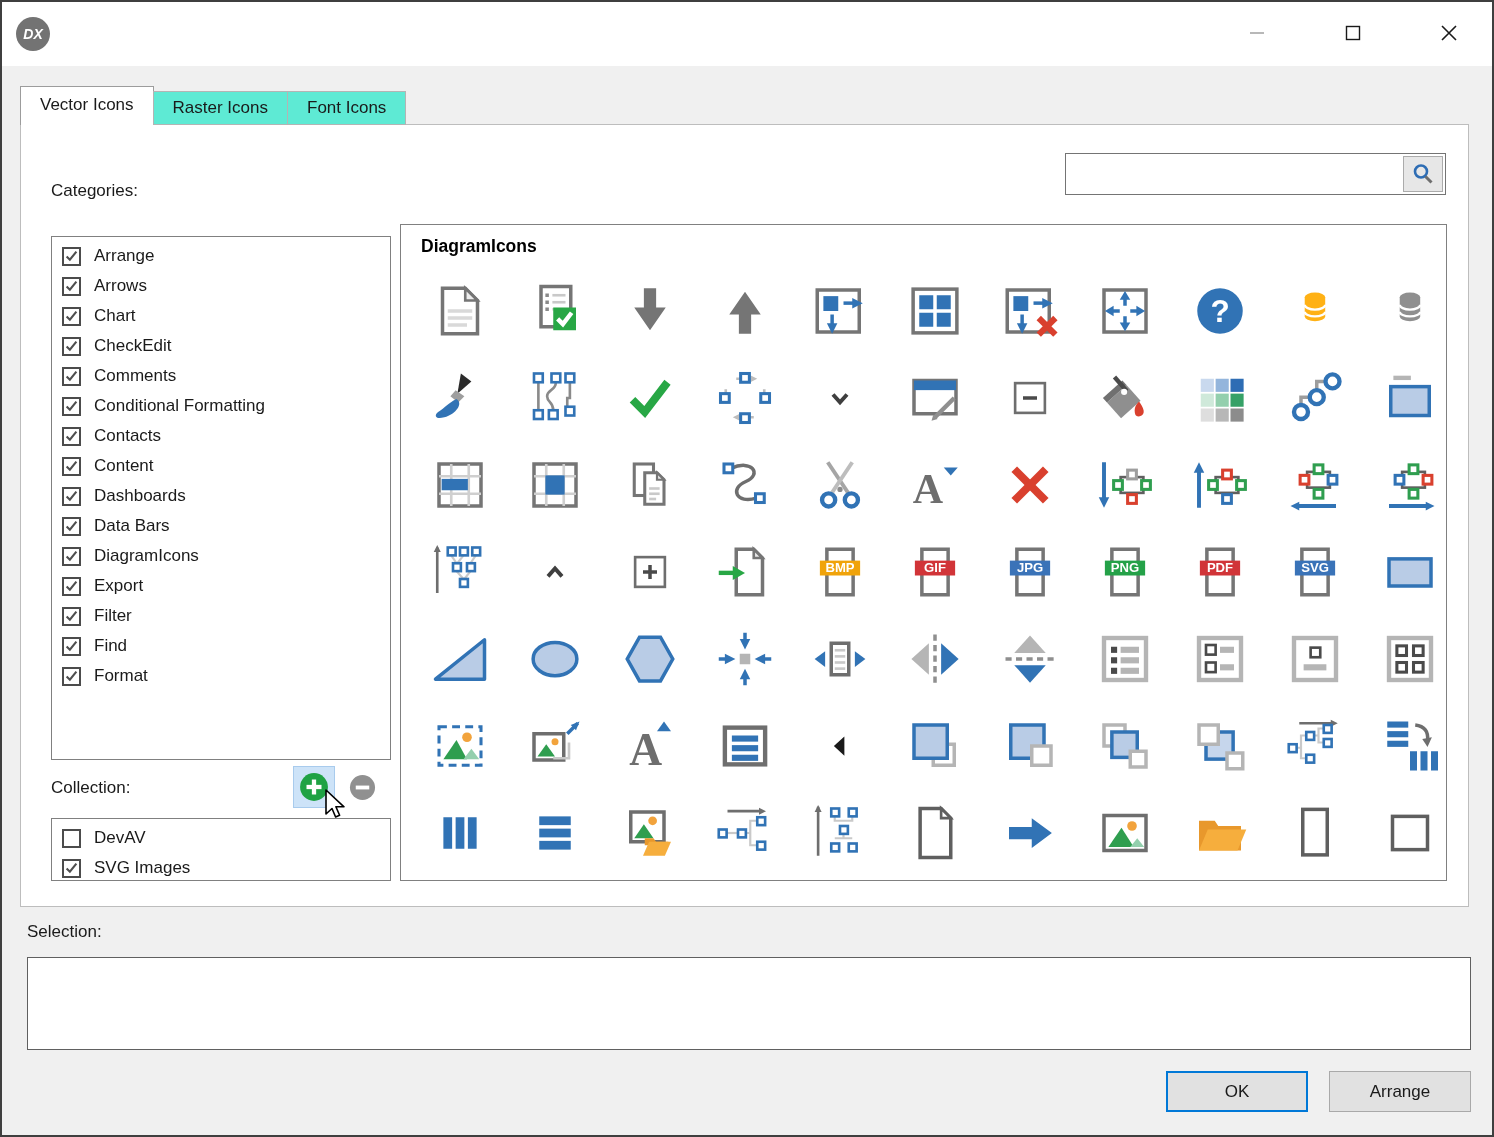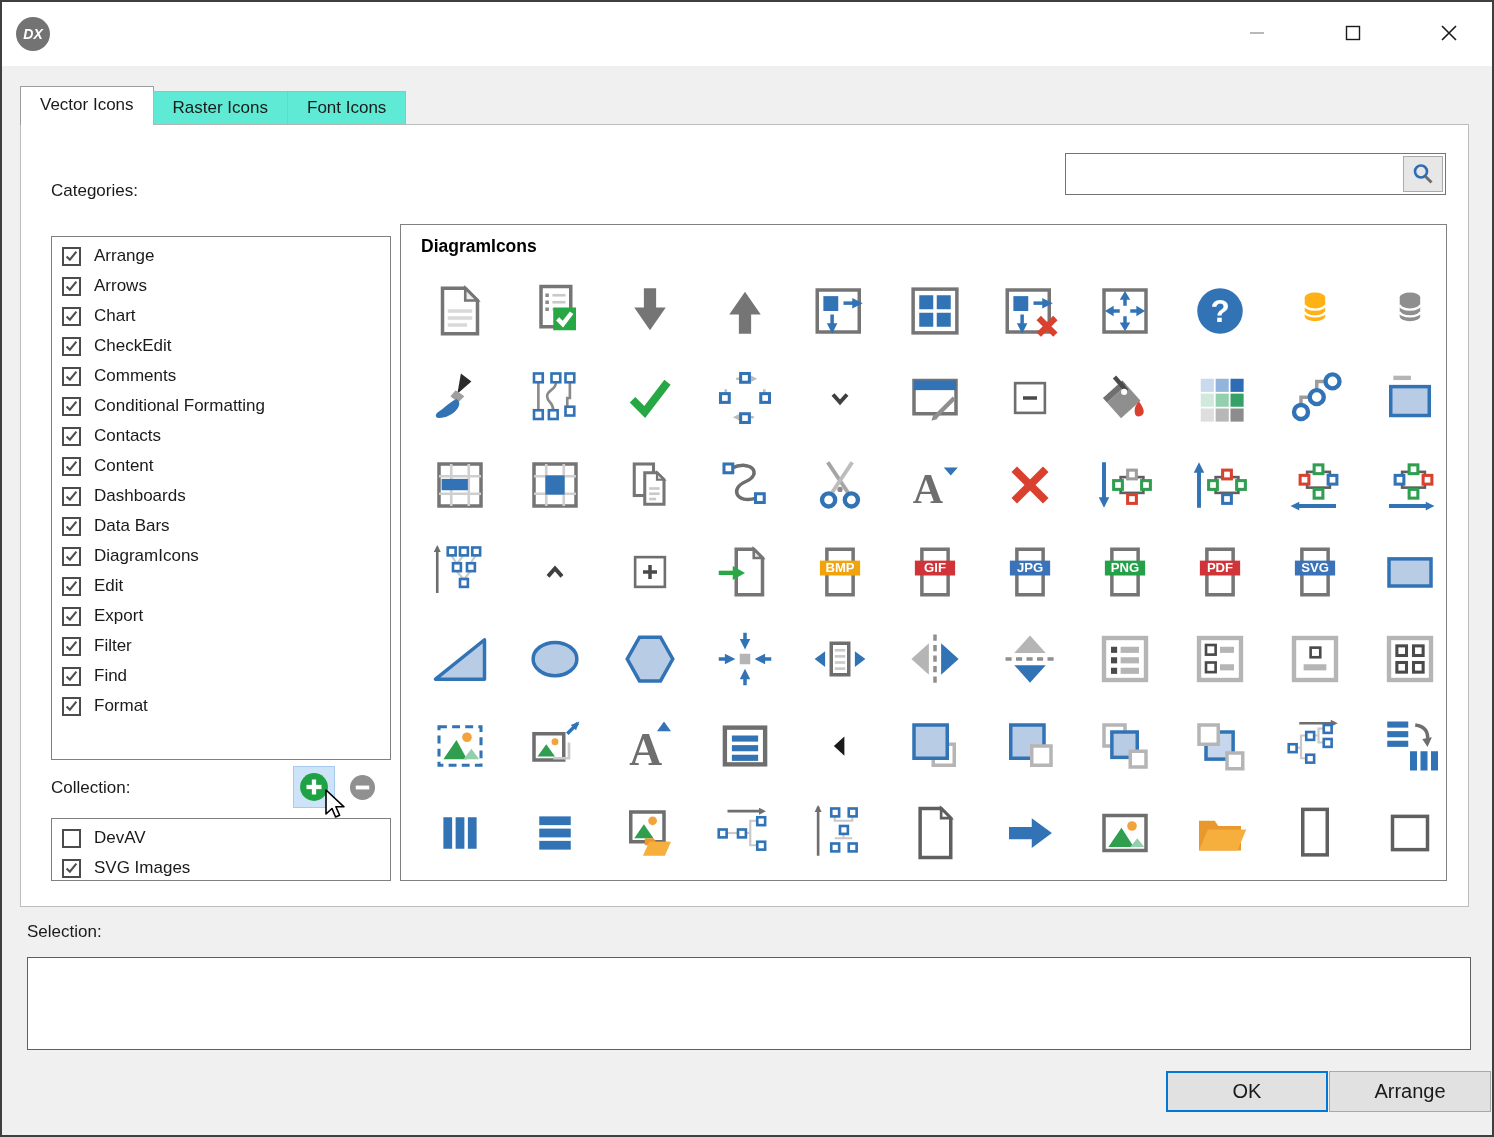--- a/index.html
+++ b/index.html
@@ -43,21 +43,21 @@
     align-items:center;justify-content:center;}
   .panel{position:absolute;left:379px;top:99px;width:1047px;height:657px;box-sizing:border-box;
     border:1px solid #808080;background:#fff;}
   .group-title{position:absolute;left:20px;top:11px;font-size:17.5px;font-weight:bold;color:#000;}
   .grid{position:absolute;left:11px;top:42px;width:1045px;display:grid;
     grid-template-columns:repeat(11,95px);grid-auto-rows:87px;justify-items:center;align-items:center;}
   .cell{width:64px;height:64px;display:flex;align-items:center;justify-content:center;}
   .sel-label{position:absolute;left:25px;top:920px;font-size:17px;}
   .sel-box{position:absolute;left:25px;top:955px;width:1444px;height:93px;box-sizing:border-box;
     background:#fff;border:1px solid #606060;}
-  .btn{position:absolute;top:1069px;width:162px;height:41px;font-size:20px;
+  .btn{position:absolute;top:1069px;width:142px;height:41px;font-size:17px;
     font-family:"Liberation Sans",sans-serif;background:#e1e1e1;color:#1a1a1a;}
   .btn.ok{left:1164px;border:2px solid #0078d7;}
   .btn.cancel{left:1327px;border:1px solid #a9a9a9;}
   .cursor{position:absolute;left:316px;top:786px;z-index:9;pointer-events:none;}
 </style>
 </head>
 <body>
 
 <div class="win">
 
@@ -191,28 +191,20 @@
             </svg>
           </span>
           <span>DiagramIcons</span>
         </div>
         <div class="lrow">
           <span class="cb">
             <svg width="13" height="13" viewBox="0 0 16 16">
               <polyline points="2,8 6,12 14,2" fill="none" stroke="#4f4f4f" stroke-width="2.6"></polyline>
             </svg>
           </span>
-          <span>Edit</span>
-        </div>
-        <div class="lrow">
-          <span class="cb">
-            <svg width="13" height="13" viewBox="0 0 16 16">
-              <polyline points="2,8 6,12 14,2" fill="none" stroke="#4f4f4f" stroke-width="2.6"></polyline>
-            </svg>
-          </span>
           <span>Export</span>
         </div>
         <div class="lrow">
           <span class="cb">
             <svg width="13" height="13" viewBox="0 0 16 16">
               <polyline points="2,8 6,12 14,2" fill="none" stroke="#4f4f4f" stroke-width="2.6"></polyline>
             </svg>
           </span>
           <span>Filter</span>
         </div>

